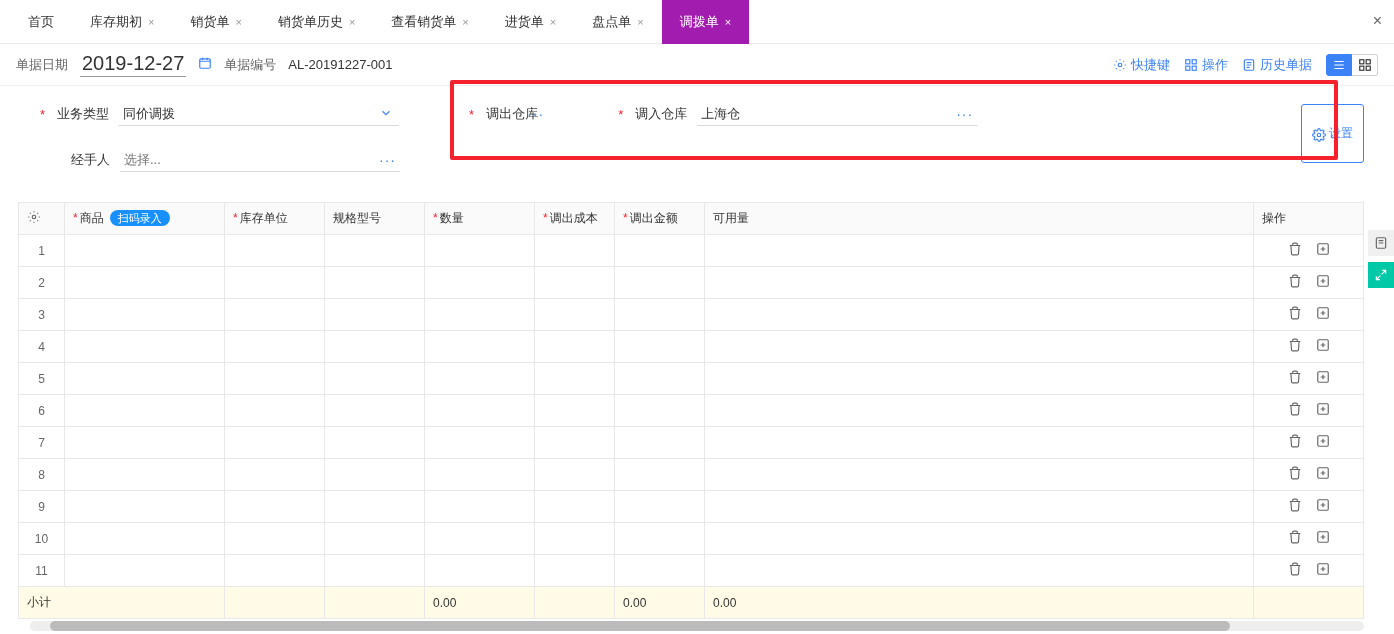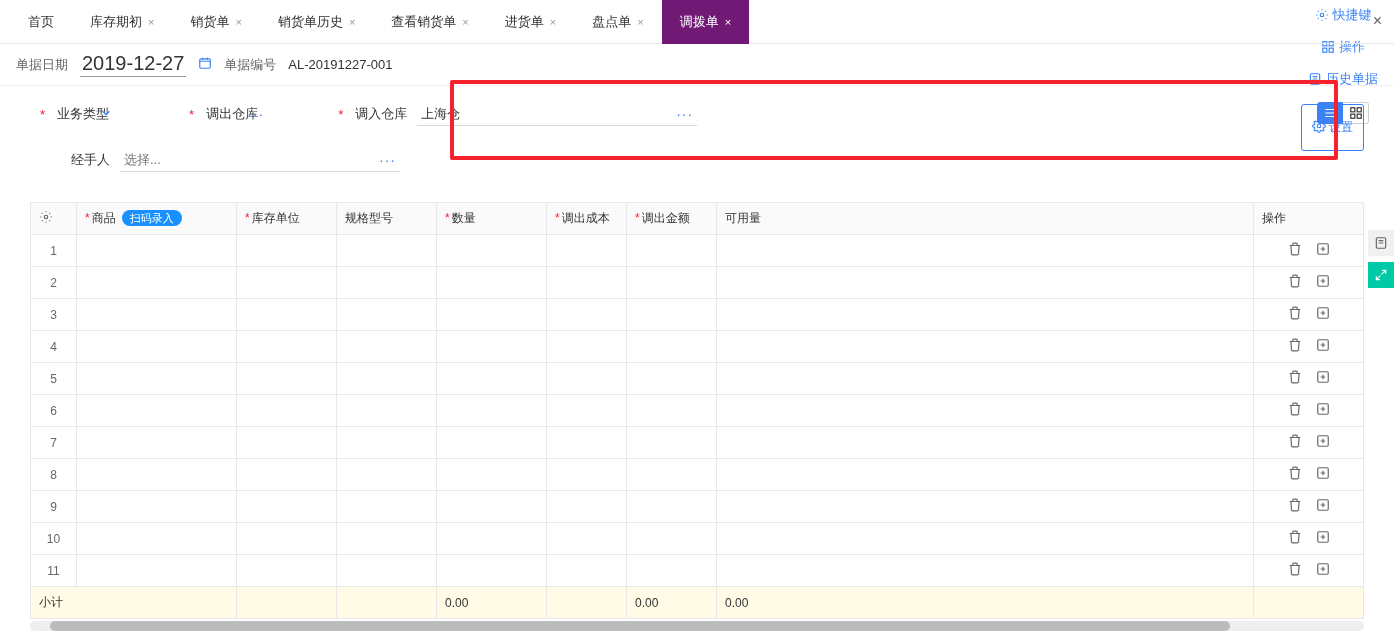--- a/index.html
+++ b/index.html
@@ -1,55 +1,55 @@
 <!DOCTYPE html>
 <html><head>
 <meta charset="utf-8">
 <style>
 * { box-sizing: border-box; margin: 0; padding: 0; }
 body { font-family: -apple-system, "Helvetica Neue", Arial, sans-serif; font-size: 13px; color: #333; background: #fff; width: 1394px; height: 634px; overflow: hidden; position: relative; }
 
 
 .tabs-bar { display: flex; align-items: center; height: 44px; border-bottom: 1px solid #e8e8e8; padding: 0 10px; position: relative; }
 .tab { padding: 0 18px; height: 44px; display: flex; align-items: center; color: #333; cursor: pointer; white-space: nowrap; }
-.tab.active { background: #701a75; color: #fff; }
+.tab.active { background: #a21caf; color: #fff; }
 .tab .close { margin-left: 6px; font-size: 11px; color: #999; }
 .tab.active .close { color: #fff; }
 .global-close { position: absolute; right: 12px; top: 12px; color: #666; cursor: pointer; font-size: 16px; }
 
 
 .toolbar { display: flex; align-items: center; height: 42px; padding: 0 16px; border-bottom: 1px solid #f0f0f0; }
 .toolbar-left { display: flex; align-items: center; gap: 12px; }
 .tl-label { color: #666; }
 .tl-date { font-size: 20px; color: #333; border-bottom: 1px solid #999; padding: 0 2px 1px 2px;}
 .tl-cal { color: #3b82f6; }
-.toolbar-right { margin-left: auto; display: flex; align-items: center; gap: 14px; flex-direction: column; }
+.toolbar-right { margin-left: auto; display: flex; align-items: center; gap: 14px; }
 .tr-link { color: #3b82f6; display: flex; align-items: center; gap: 4px; cursor: pointer; }
 .view-toggle { display: flex; }
 .view-btn { width: 26px; height: 22px; border: 1px solid #d0d0d0; display:flex;align-items:center;justify-content:center; cursor:pointer; }
 .view-btn:first-child { border-radius: 3px 0 0 3px; }
 .view-btn:last-child { border-radius: 0 3px 3px 0; border-left: none; }
 .view-btn.sel { background: #3b82f6; border-color:#3b82f6; color:#fff; }
 
 
 .form-area { padding: 16px 30px 8px 30px; position: relative; }
 .form-row { display: flex; align-items: center; margin-bottom: 22px; }
 .form-cell { display: flex; align-items: center; position: relative; }
 .req-star { color: #f5222d; margin-right: 4px; }
 .f-label { color: #333; width: 60px; text-align: right; margin-right: 10px; }
 .f-input { border: none; border-bottom: 1px solid #d9d9d9; padding: 4px 24px 4px 4px; font-size: 13px; color: #333; background: transparent; outline: none; }
 .f-input.w1 { width: 280px; }
 .f-more { position: absolute; right: 4px; color: #3b82f6; font-size: 14px; cursor: pointer; letter-spacing: 1px; }
 .chev-down { position: absolute; right: 6px; color: #3b82f6; font-size: 12px; cursor: pointer; }
 .placeholder { color: #bbb; }
-.setting-btn { border: 1px solid #3b82f6; color: #3b82f6; border-radius: 3px; padding: 14px 10px; font-size: 12px; cursor: pointer; display:flex; align-items:flex-start; gap:3px; position:absolute; right: 30px; top: 18px;}
+.setting-btn { border: 1px solid #3b82f6; color: #3b82f6; border-radius: 3px; padding: 20px 10px; font-size: 12px; cursor: pointer; display:flex; align-items:flex-end; gap:3px; position:absolute; right: 30px; top: 18px;}
 .red-box { position: absolute; border: 4px solid #f5222d; border-radius: 2px; left: 450px; top: 80px; width: 888px; height: 80px; pointer-events: none; z-index: 5; }
 
 
-.table-wrap { padding: 0 30px 0 30px; position: relative; }
+.table-wrap { padding: 0 30px 0 18px; position: relative; }
 .tbl { width: 100%; border-collapse: collapse; table-layout: fixed; }
 .tbl th, .tbl td { border: 1px solid #e8e8e8; height: 32px; padding: 0 8px; font-size: 12px; text-align: left; }
 .tbl th { background: #fafafa; font-weight: normal; color: #333; }
 .tbl td.rn { text-align: center; color: #666; }
 .tbl th .req-star { margin-right: 2px; }
 .scan-badge { background: #1890ff; color:#fff; border-radius: 10px; padding: 2px 8px; font-size: 11px; margin-left: 6px; }
 .gear-cell { text-align: center; width: 46px; }
 .op-col { text-align: center; width: 110px; }
 .op-icons { display:flex; gap: 14px; justify-content:center; color:#666; }
 .op-icons span { cursor: pointer; }
@@ -158,20 +158,21 @@
   </div>
 </div>
 
 <div class="red-box"></div>
 
 <div class="form-area">
   <div class="form-row">
     <div class="form-cell" style="margin-left:10px;">
       <span class="req-star">*</span>
       <span class="f-label">业务类型</span>
+      <input class="f-input w1" value="同价调拨" style="">
       <span class="chev-down">
         <svg width="14" height="14" viewBox="0 0 24 24" fill="none" stroke="currentColor" stroke-width="2">
             <path d="M6 9l6 6 6-6"></path>
           </svg>
       </span>
     </div>
     <div class="form-cell" style="margin-left:70px;">
       <span class="req-star">*</span>
       <span class="f-label">调出仓库</span>
       <span class="f-more">···</span>

